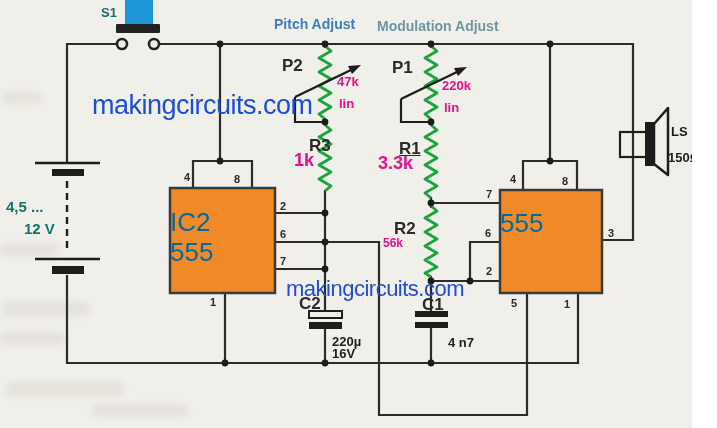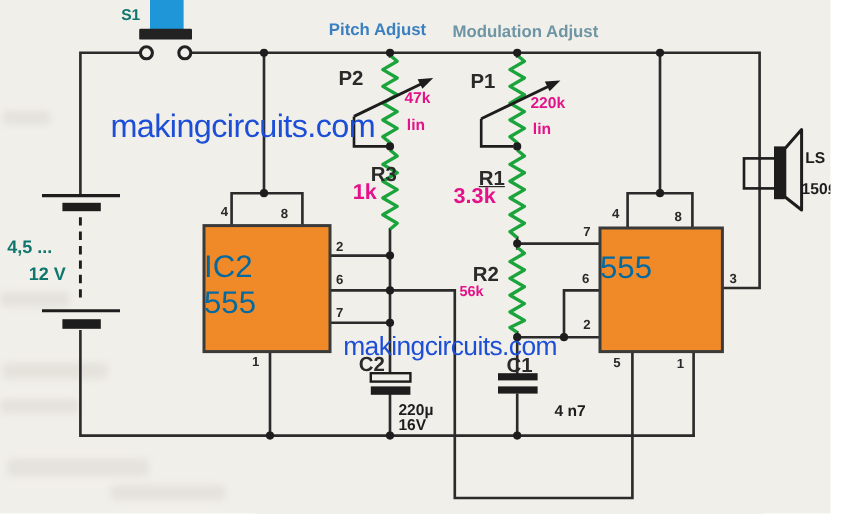--- a/index.html
+++ b/index.html
@@ -183,21 +183,21 @@
   <span class="lbl val" style="left:378px;top:153px;font-size:18px;">3.3k</span>
 
   <span class="lbl ref" style="left:394px;top:219px;">R2</span>
   <span class="lbl val" style="left:383px;top:236px;font-size:12px;">56k</span>
 
   <span class="lbl ref" style="left:299px;top:294px;">C2</span>
   <span class="lbl val-sm" style="left:332px;top:334px;">220µ</span>
   <span class="lbl val-sm" style="left:332px;top:346px;">16V</span>
 
   <span class="lbl ref" style="left:407px;top:295px;margin-left:15px;">C1</span>
-  <span class="lbl val-sm" style="left:462px;top:335px;">4 n7</span>
+  <span class="lbl val-sm" style="left:448px;top:335px;">4 n7</span>
 
   <span class="lbl val-sm" style="left:671px;top:124px;">LS</span>
   <span class="lbl val-sm" style="left:668px;top:150px;">150Ω</span>
 
   <span class="lbl pin" style="left:184px;top:171px;">4</span>
   <span class="lbl pin" style="left:234px;top:173px;">8</span>
   <span class="lbl pin" style="left:280px;top:200px;">2</span>
   <span class="lbl pin" style="left:280px;top:228px;">6</span>
   <span class="lbl pin" style="left:280px;top:255px;">7</span>
   <span class="lbl pin" style="left:210px;top:296px;">1</span>

